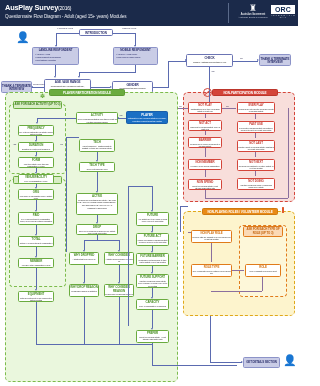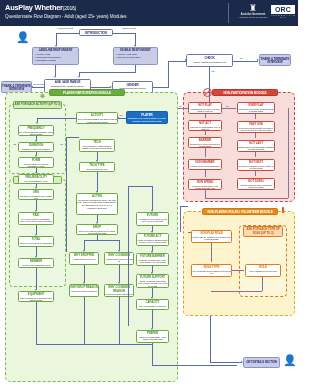--- a/index.html
+++ b/index.html
@@ -104,21 +104,21 @@
                   background:#d4453a;transform:rotate(-40deg);}
   .flag{position:absolute;width:2.4px;height:6px;background:#e05a2b;border-radius:.5px;}
   .squig{position:absolute;color:#6aab3f;font-size:6px;line-height:6px;}
 </style>
 </head>
 <body>
 
 <div class="page">
 
   <div class="hdr">
-    <div class="hdr-title"><span>AusPlay Whether</span><span class="yr">(2016)</span></div>
+    <div class="hdr-title"><span>AusPlay Survey</span><span class="yr">(2016)</span></div>
     <div class="hdr-sub">Questionnaire Flow Diagram - Adult (aged 15+ years) Modules</div>
     <div class="hdr-rule"></div>
     <div class="crest">
       <div class="crest-img">♜</div>
       <div class="crest-t1">Australian Government</div>
       <div class="crest-t2">Australian Sports Commission</div>
     </div>
     <div class="orc">
       <div class="orc-box">ORC</div>
       <div class="orc-sub">I N T E R N A T I O N A L</div>

